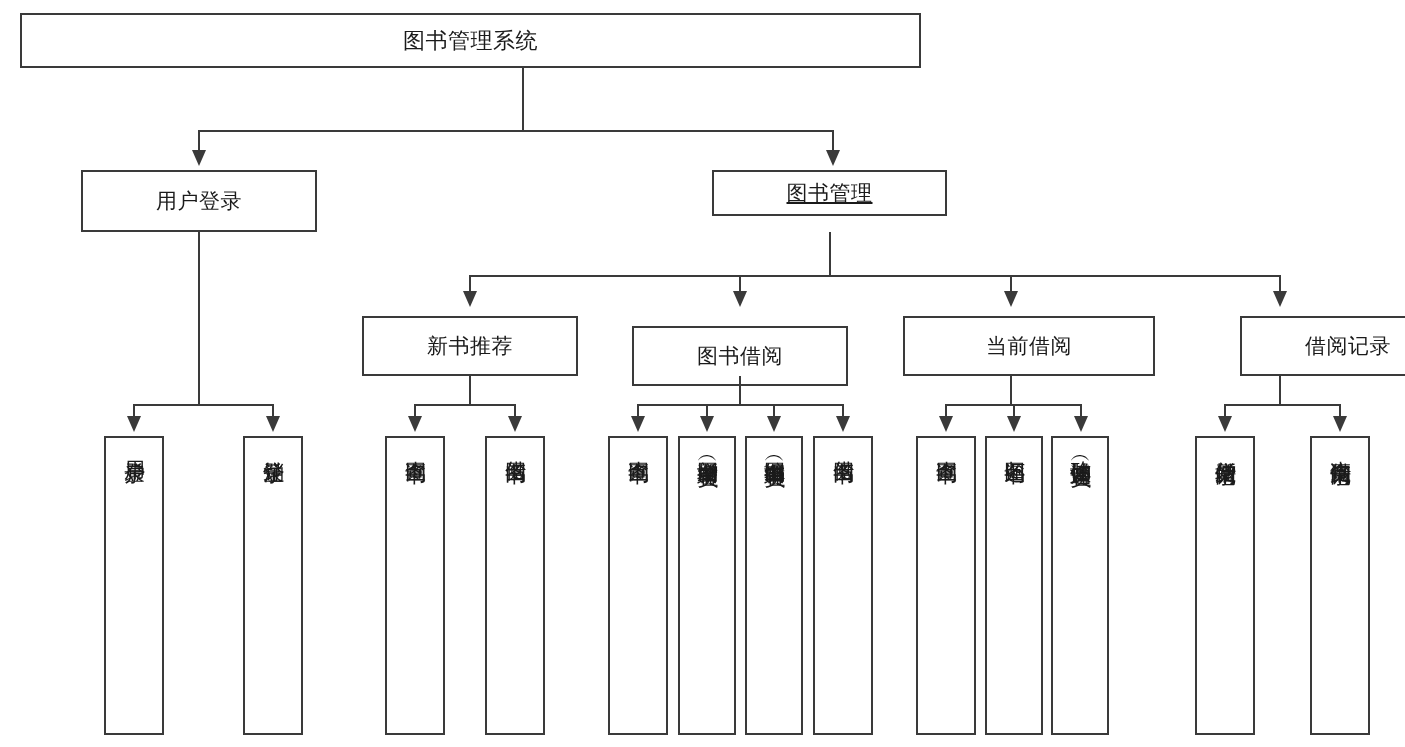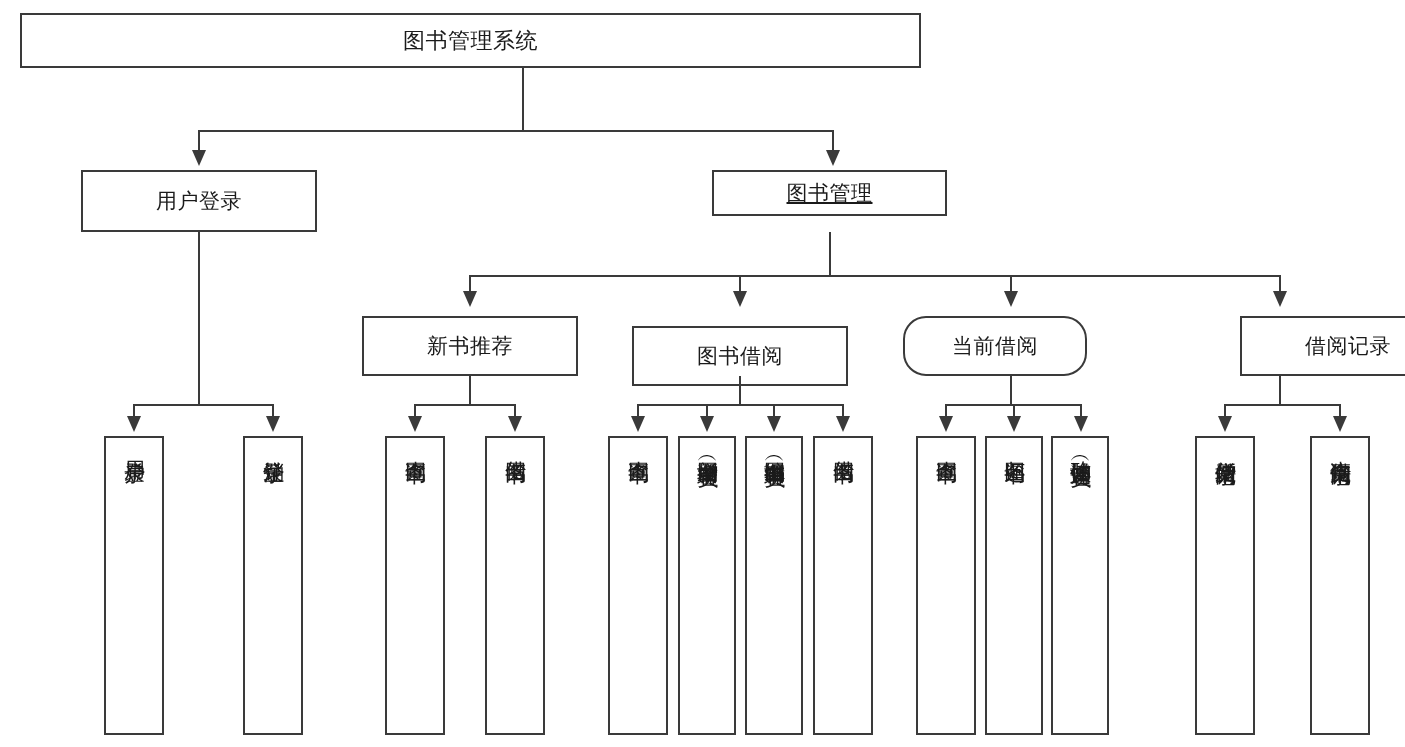--- a/index.html
+++ b/index.html
@@ -124,21 +124,21 @@
   <div class="arrow" style="left:1004px; top:291px;"></div>
   <div class="vline" style="left:1279px; top:275px; height:18px;"></div>
   <div class="arrow" style="left:1273px; top:291px;"></div>
 
   <div class="node level3" id="node-l3-0" style="left: 362px; top: 316px; width: 216px; height: 60px;">
     <span class="label">新书推荐</span>
   </div>
   <div class="node level3" id="node-l3-1" style="left: 632px; top: 316px; width: 216px; height: 60px; margin-top: 10px;">
     <span class="label">图书借阅</span>
   </div>
-  <div class="node level3" id="node-l3-2" style="left: 903px; top: 316px; width: 184px; height: 60px; border-radius: 23px;">
+  <div class="node level3" id="node-l3-2" style="left: 903px; top: 316px; width: 252px; height: 60px;">
     <span class="label">当前借阅</span>
   </div>
   <div class="node level3" id="node-l3-3" style="left: 1240px; top: 316px; width: 216px; height: 60px;">
     <span class="label">借阅记录</span>
   </div>
 
   <div class="vline" style="left:469px; top:376px; height:30px;"></div>
   <div class="hline" style="left:414px; top:404px; width:102px;"></div>
   <div class="vline" style="left:414px; top:404px; height:14px;"></div>
   <div class="arrow" style="left:408px; top:416px;"></div>

